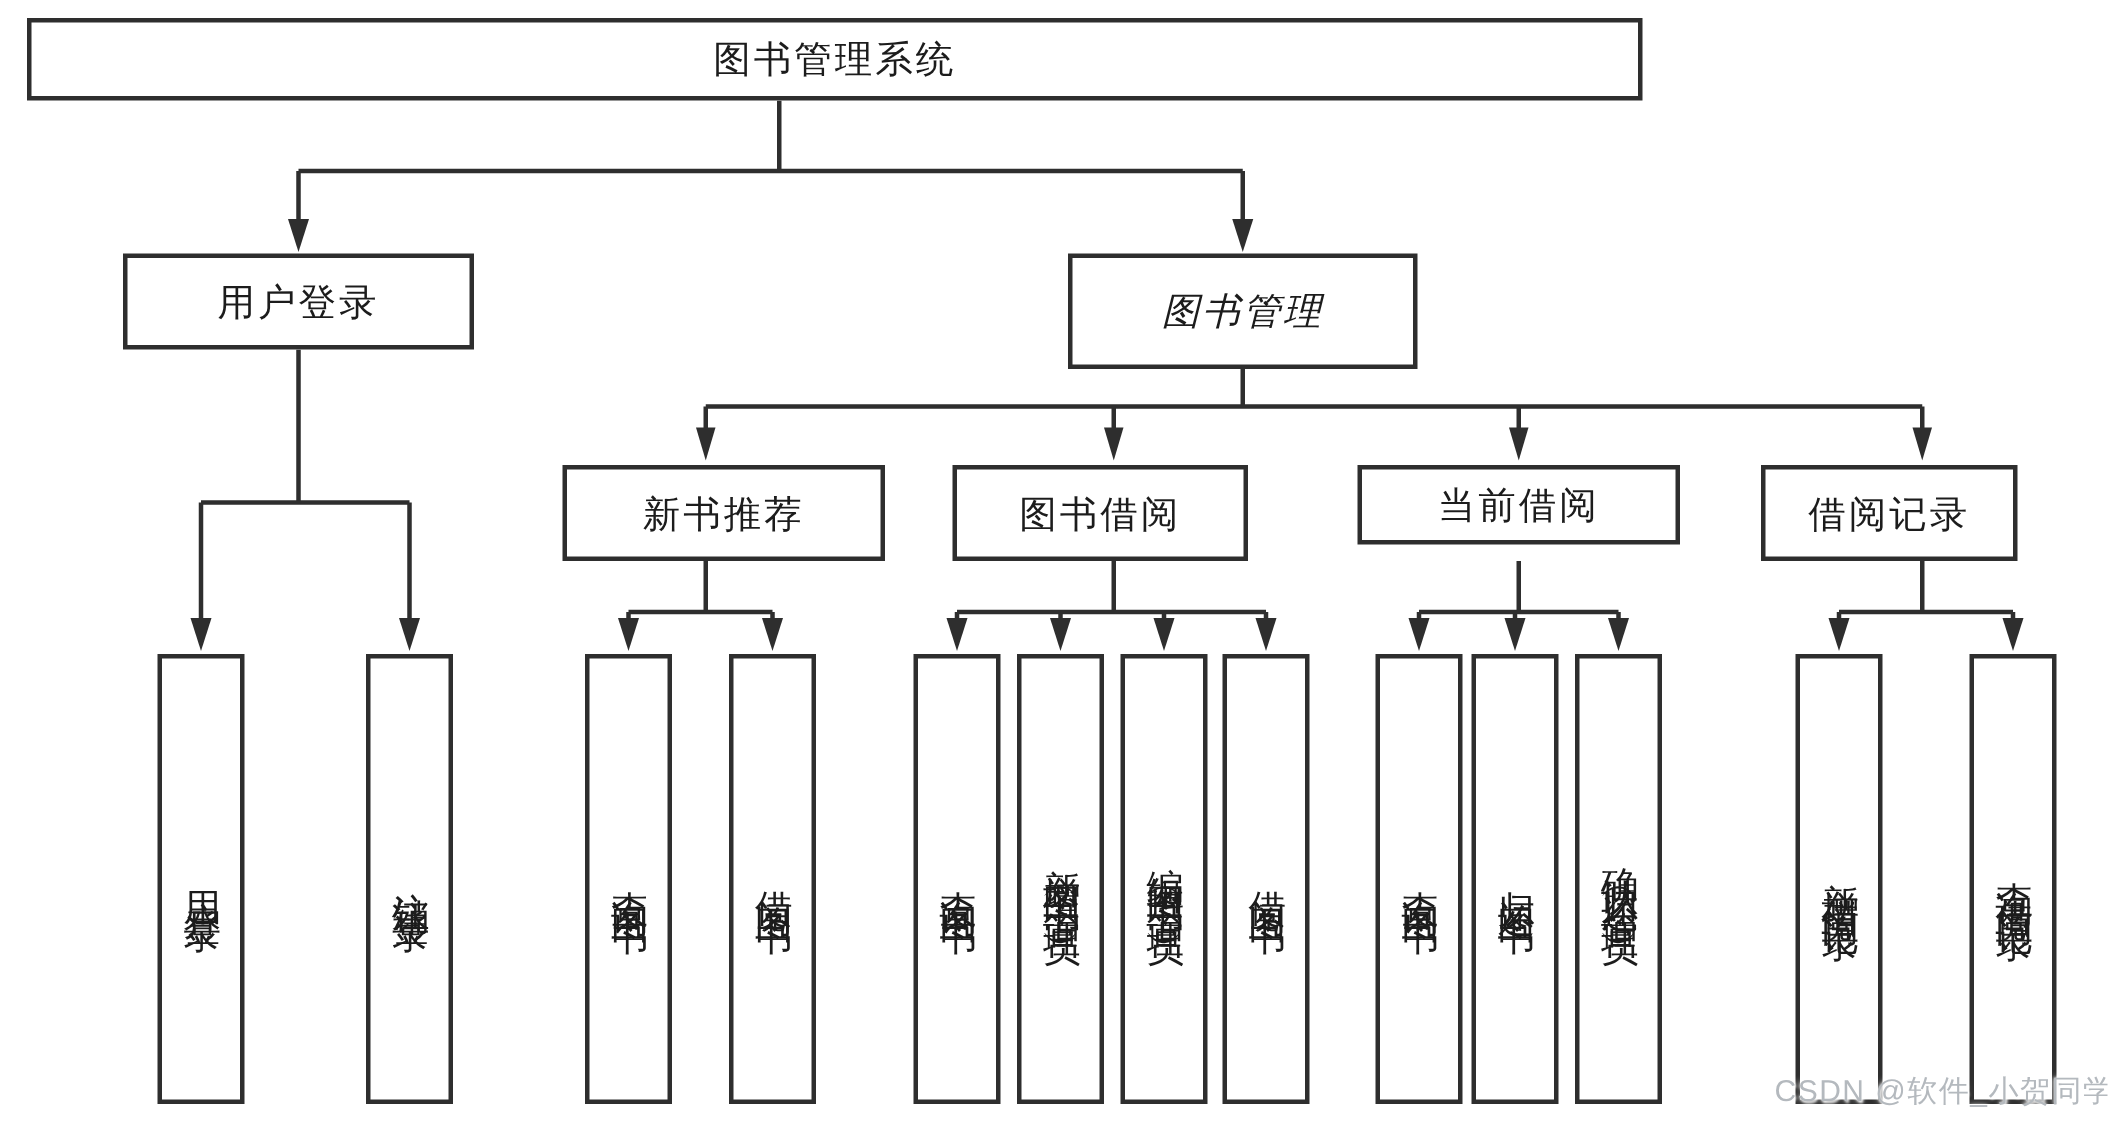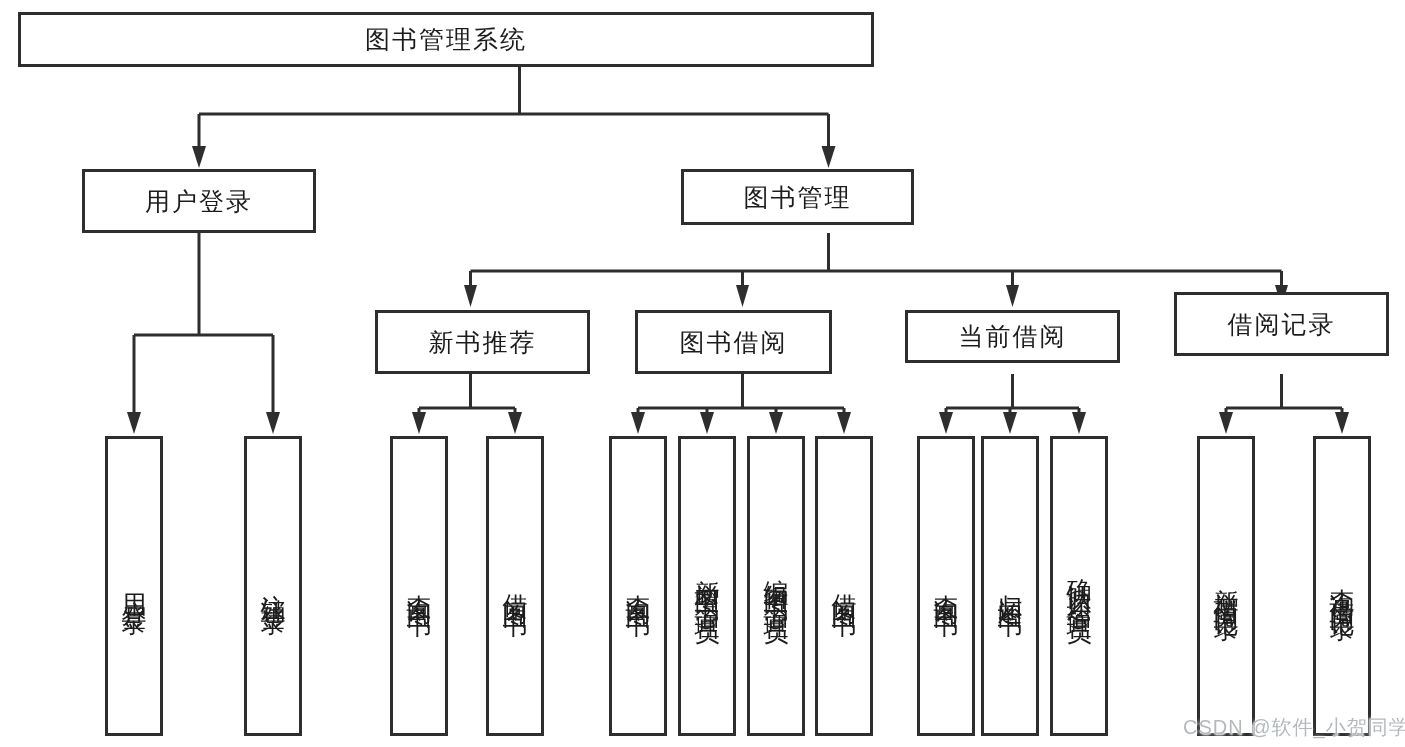--- a/index.html
+++ b/index.html
@@ -105,29 +105,29 @@
       <polygon class="ahead" points="1072,412 1086,412 1079,434"></polygon>
     </g>
 
     <g>
       <path class="cline" d="M1281.5,374 V408 M1226,408 H1342 M1226,408 V413 M1342,408 V413"></path>
       <polygon class="ahead" points="1219,412 1233,412 1226,434"></polygon>
       <polygon class="ahead" points="1335,412 1349,412 1342,434"></polygon>
     </g>
   </svg>
 
-  <div class="box" style="left:18px; top:12px; width:856px; height:55px;">图书管理系统</div>
+  <div class="box" style="left:18px; top:12px; width:1077px; height:55px;">图书管理系统</div>
 
   <div class="box" style="left:82px; top:169px; width:234px; height:64px;">用户登录</div>
-  <div class="box" style="left:681px; top:169px; width:233px; height:56px;">图书管理</div>
+  <div class="box" style="left:712px; top:169px; width:233px; height:77px;font-style:italic;">图书管理</div>
 
   <div class="box" style="left:375px; top:310px; width:215px; height:64px;">新书推荐</div>
   <div class="box" style="left:635px; top:310px; width:197px; height:64px;">图书借阅</div>
   <div class="box" style="left:905px; top:310px; width:215px; height:53px;">当前借阅</div>
-  <div class="box" style="left:1174px; top:292px; width:215px; height:64px;">借阅记录</div>
+  <div class="box" style="left:1174px; top:310px; width:171px; height:64px;">借阅记录</div>
 
   <div class="box leaf" style="left:105px; top:436px; width:58px; height:300px;">
     <span>用户登录</span>
   </div>
   <div class="box leaf" style="left:244px; top:436px; width:58px; height:300px;">
     <span>注销登录</span>
   </div>
 
   <div class="box leaf" style="left:390px; top:436px; width:58px; height:300px;">
     <span>查询图书</span>

